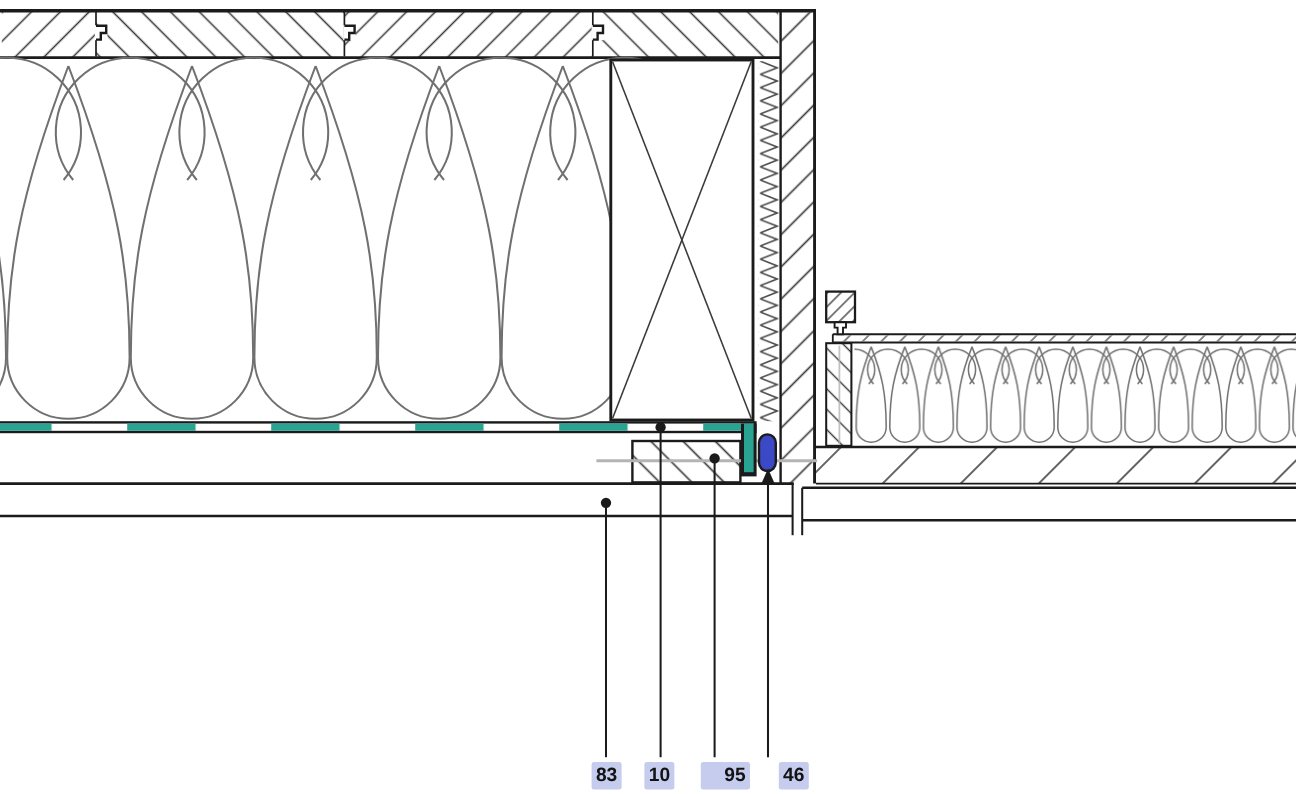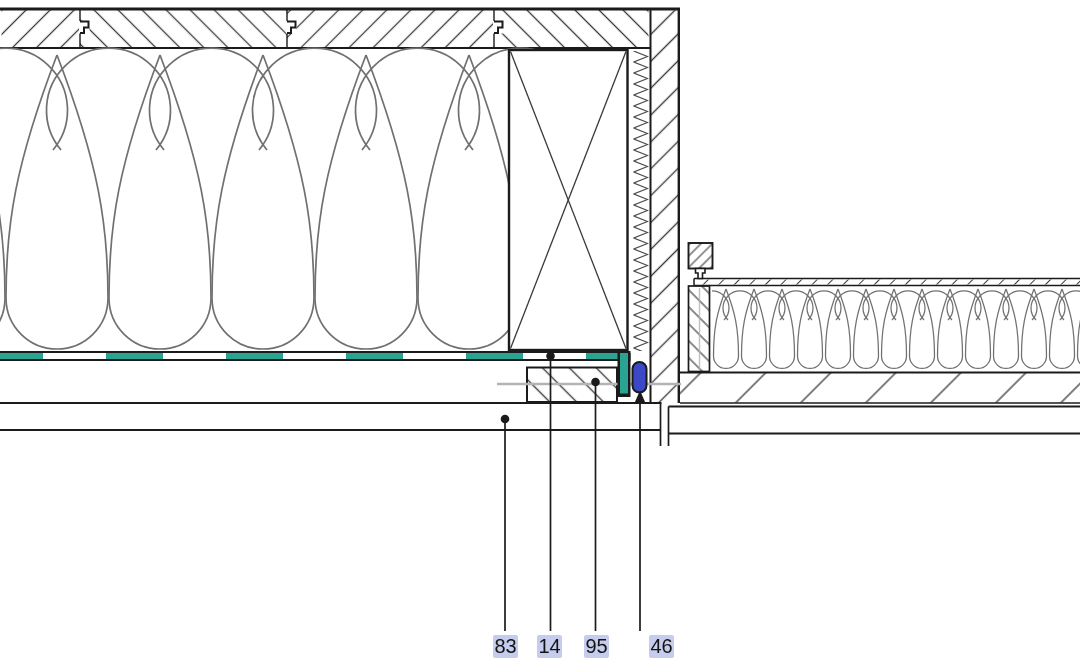--- a/index.html
+++ b/index.html
@@ -13,21 +13,21 @@
   .stage svg{position:absolute;left:0;top:0;}
   .s-line{stroke:var(--line);}
   .s-hatch{stroke:var(--hatch);}
   .s-loop{stroke:var(--loop-gray);fill:none;}
   .s-gray{stroke:var(--hidden-gray);}
   .f-line{fill:var(--line);}
   .f-teal{fill:var(--membrane-teal);}
   .f-blue{fill:var(--sealant-blue);}
   .f-white{fill:#ffffff;}
   .chip{position:absolute;width:25px;height:23px;background:var(--label-bg);
-        color:var(--label-text);font-size:20px;font-weight:400;line-height:23px;
+        color:var(--label-text);font-size:16px;font-weight:700;line-height:23px;
         text-align:center;border-radius:2px;}
 </style>
 </head>
 <body>
 
 <div class="stage">
 <svg width="1080" height="662" viewBox="0 0 1080 662">
   <defs>
     <pattern id="ph-s17" patternUnits="userSpaceOnUse" width="17" height="17" patternTransform="rotate(45)">
       <line x1="8.5" y1="-1" x2="8.5" y2="18" class="s-hatch" stroke-width="1.3"></line>
@@ -173,16 +173,16 @@
     <line x1="595.5" y1="382" x2="595.5" y2="631" class="s-line" stroke-width="1.7"></line>
     <line x1="640" y1="403" x2="640" y2="631" class="s-line" stroke-width="1.7"></line>
     <circle cx="505" cy="419" r="4.3" class="f-line"></circle>
     <circle cx="550.5" cy="356" r="4.3" class="f-line"></circle>
     <circle cx="595.5" cy="382" r="4.3" class="f-line"></circle>
     <path d="M640 390.5 L634.6 402.8 L645.4 402.8 Z" class="f-line"></path>
   </g>
 </svg>
 
   <div class="chip" style="left:493px;top:635px;">83</div>
-  <div class="chip" style="left:537px;top:635px;">14</div>
-  <div class="chip" style="left:584px;top:635px;">95</div>
+  <div class="chip" style="left:537px;top:635px;">10</div>
+  <div class="chip" style="left:584px;top:635px;padding-left:16px;">95</div>
   <div class="chip" style="left:649px;top:635px;">46</div>
 </div>
 
 </body></html>

